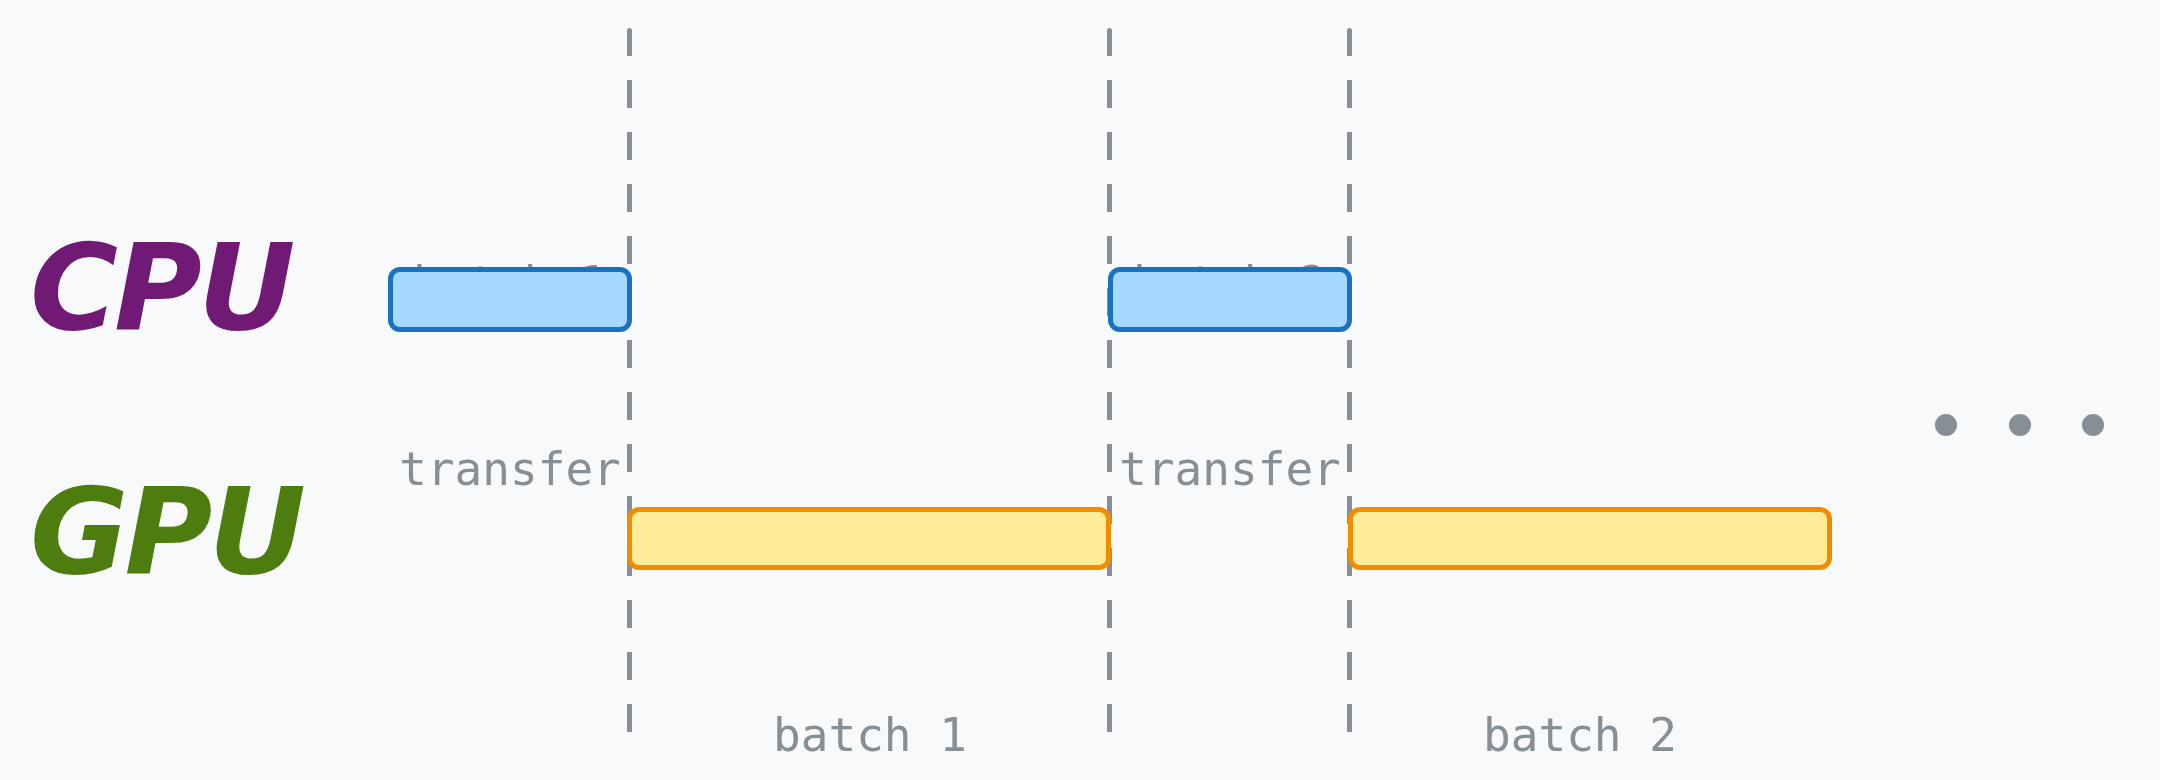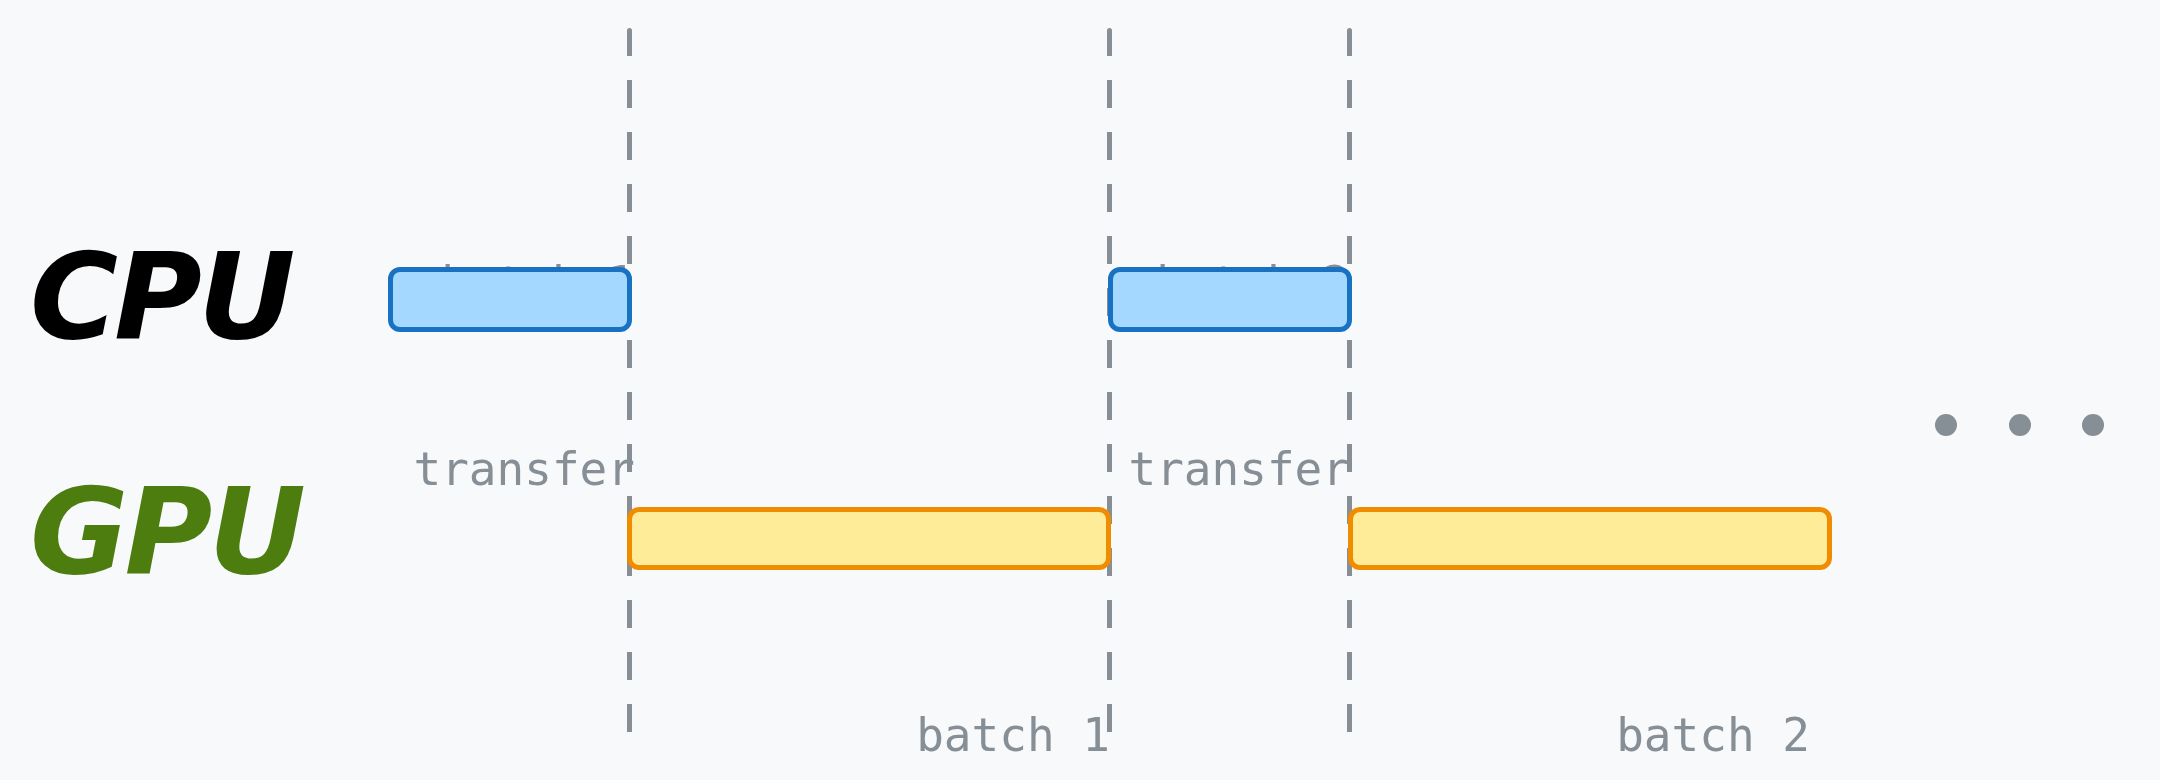--- a/index.html
+++ b/index.html
@@ -15,29 +15,29 @@
     position: absolute; top: 28px; width: 5px; height: 722px;
     background-image: repeating-linear-gradient(to bottom, #878e96 0 28px, transparent 28px 52px);
     border-radius: 3px;
   }
   .bar {
     position: absolute; box-sizing: border-box; border-width: 5px; border-style: solid; border-radius: 12px;
   }
   .bar.cpu { background: #a5d8ff; border-color: #1971c2; }
   .bar.gpu { background: #ffec99; border-color: #f08c00; }
   .caption {
-    position: absolute; text-align: right; color: #868e96; font-size: 46px; line-height: 62px;
+    position: absolute; text-align: center; color: #868e96; font-size: 46px; line-height: 62px;
     font-family: "DejaVu Sans Mono", monospace; white-space: pre;
   }
   .dot { position: absolute; width: 22px; height: 22px; border-radius: 50%; background: #868e96; }
 </style>
 </head>
 <body>
 
-<div class="proc-label" style="left:30px; top:237px; color:#000000;">CPU</div>
+<div class="proc-label" style="left:30px; top:228px; color:#701a75;">CPU</div>
 <div class="proc-label" style="left:30px; top:472px; color:#4d7c0f;">GPU</div>
 
 <div class="dash" style="left:627px;"></div>
 <div class="dash" style="left:1107px;"></div>
 <div class="dash" style="left:1347px;"></div>
 
 <div class="caption" style="left:385px; top:128px; width:250px;">
   <div>batch 1</div>
   <div>transfer</div>
 </div>

